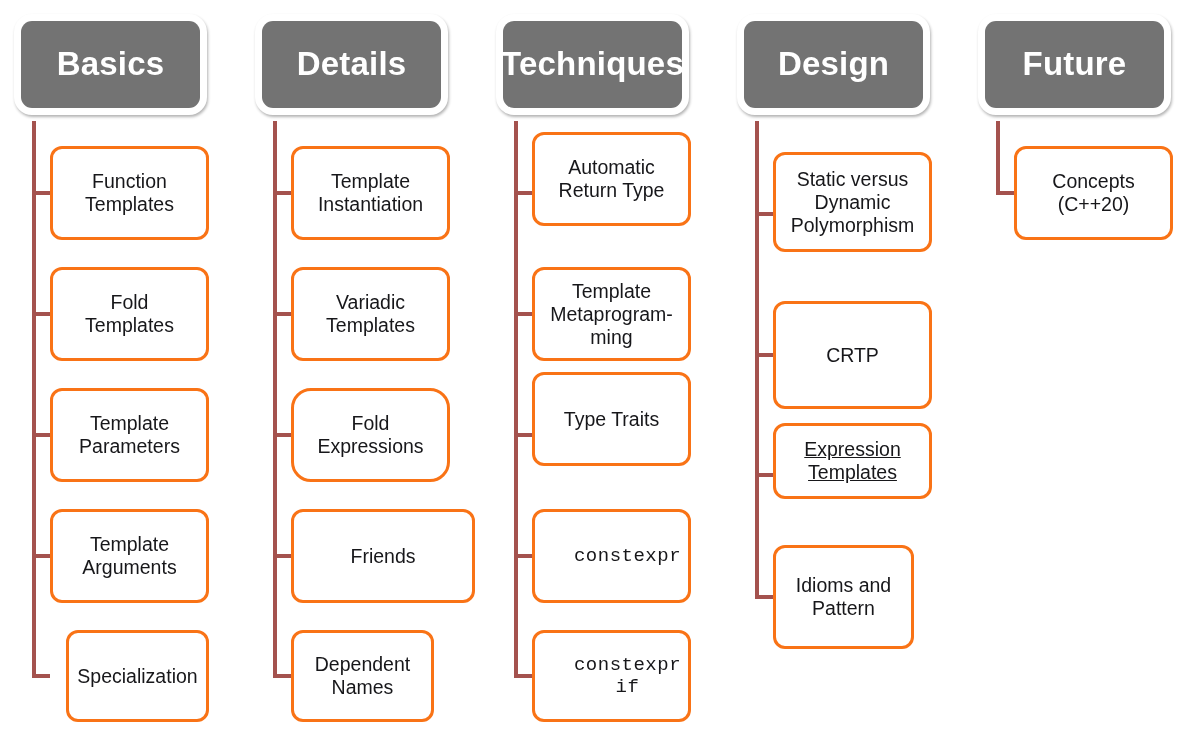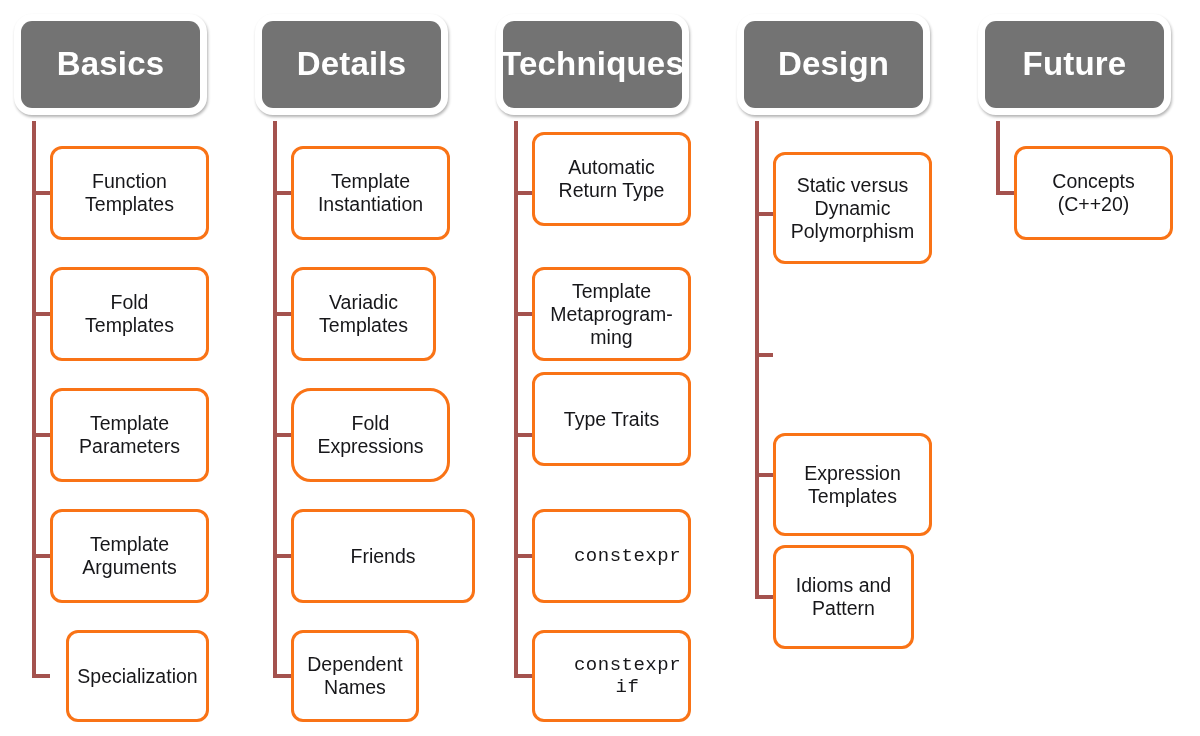--- a/index.html
+++ b/index.html
@@ -123,35 +123,35 @@
     <div class="header-wrap" style="left: 255px; width: 193px; height: 101px;">
       <div class="header-box">Details</div>
     </div>
     <div class="trunk" style="left: 273px; top: 121px; height: 555px;"></div>
     <div class="stub" style="left: 273px; top: 191px; width: 18px;"></div>
     <div class="leaf" style="left: 291px; top: 146px; width: 159px; height: 94px;">
       <span class="label">Template
 Instantiation</span>
     </div>
     <div class="stub" style="left: 273px; top: 312px; width: 18px;"></div>
-    <div class="leaf" style="left: 291px; top: 267px; width: 145px; height: 94px;">
+    <div class="leaf" style="left: 291px; top: 267px; width: 159px; height: 94px;">
       <span class="label">Variadic
 Templates</span>
     </div>
     <div class="stub" style="left: 273px; top: 433px; width: 18px;"></div>
     <div class="leaf" style="left: 291px; top: 388px; width: 159px; height: 94px; border-radius: 20px;">
       <span class="label">Fold
 Expressions</span>
     </div>
     <div class="stub" style="left: 273px; top: 554px; width: 18px;"></div>
     <div class="leaf" style="left: 291px; top: 509px; width: 184px; height: 94px;">
       <span class="label">Friends</span>
     </div>
     <div class="stub" style="left: 273px; top: 674px; width: 18px;"></div>
-    <div class="leaf" style="left: 291px; top: 630px; width: 128px; height: 92px;">
+    <div class="leaf" style="left: 291px; top: 630px; width: 143px; height: 92px;">
       <span class="label">Dependent
 Names</span>
     </div>
     <div class="header-wrap" style="left: 496px; width: 193px; height: 101px;">
       <div class="header-box">Techniques</div>
     </div>
     <div class="trunk" style="left: 514px; top: 121px; height: 555px;"></div>
     <div class="stub" style="left: 514px; top: 191px; width: 18px;"></div>
     <div class="leaf" style="left: 532px; top: 132px; width: 159px; height: 94px;">
       <span class="label">Automatic
@@ -174,28 +174,31 @@
     <div class="stub" style="left: 514px; top: 674px; width: 18px;"></div>
     <div class="leaf mono" style="left: 532px; top: 630px; width: 159px; height: 92px;">
       <span class="label">constexpr
 if</span>
     </div>
     <div class="header-wrap" style="left: 737px; width: 193px; height: 101px;">
       <div class="header-box">Design</div>
     </div>
     <div class="trunk" style="left: 755px; top: 121px; height: 476px;"></div>
     <div class="stub" style="left: 755px; top: 212px; width: 18px;"></div>
-    <div class="leaf" style="left: 773px; top: 152px; width: 159px; height: 112px;">
+    <div class="leaf" style="left: 773px; top: 152px; width: 159px; height: 100px;">
       <span class="label">Static versus
 Dynamic
 Polymorphism</span>
     </div>
     <div class="stub" style="left: 755px; top: 353px; width: 18px;"></div>
+    <div class="leaf" style="left: 773px; top: 301px; width: 159px; height: 108px;">
+      <span class="label">CRTP</span>
+    </div>
     <div class="stub" style="left: 755px; top: 473px; width: 18px;"></div>
-    <div class="leaf" style="left: 773px; top: 433px; width: 159px; height: 103px;">
+    <div class="leaf" style="left: 773px; top: 423px; width: 159px; height: 76px; text-decoration: underline;">
       <span class="label">Expression
 Templates</span>
     </div>
     <div class="stub" style="left: 755px; top: 595px; width: 18px;"></div>
     <div class="leaf" style="left: 773px; top: 545px; width: 141px; height: 104px;">
       <span class="label">Idioms and
 Pattern</span>
     </div>
     <div class="header-wrap" style="left: 978px; width: 193px; height: 101px;">
       <div class="header-box">Future</div>

